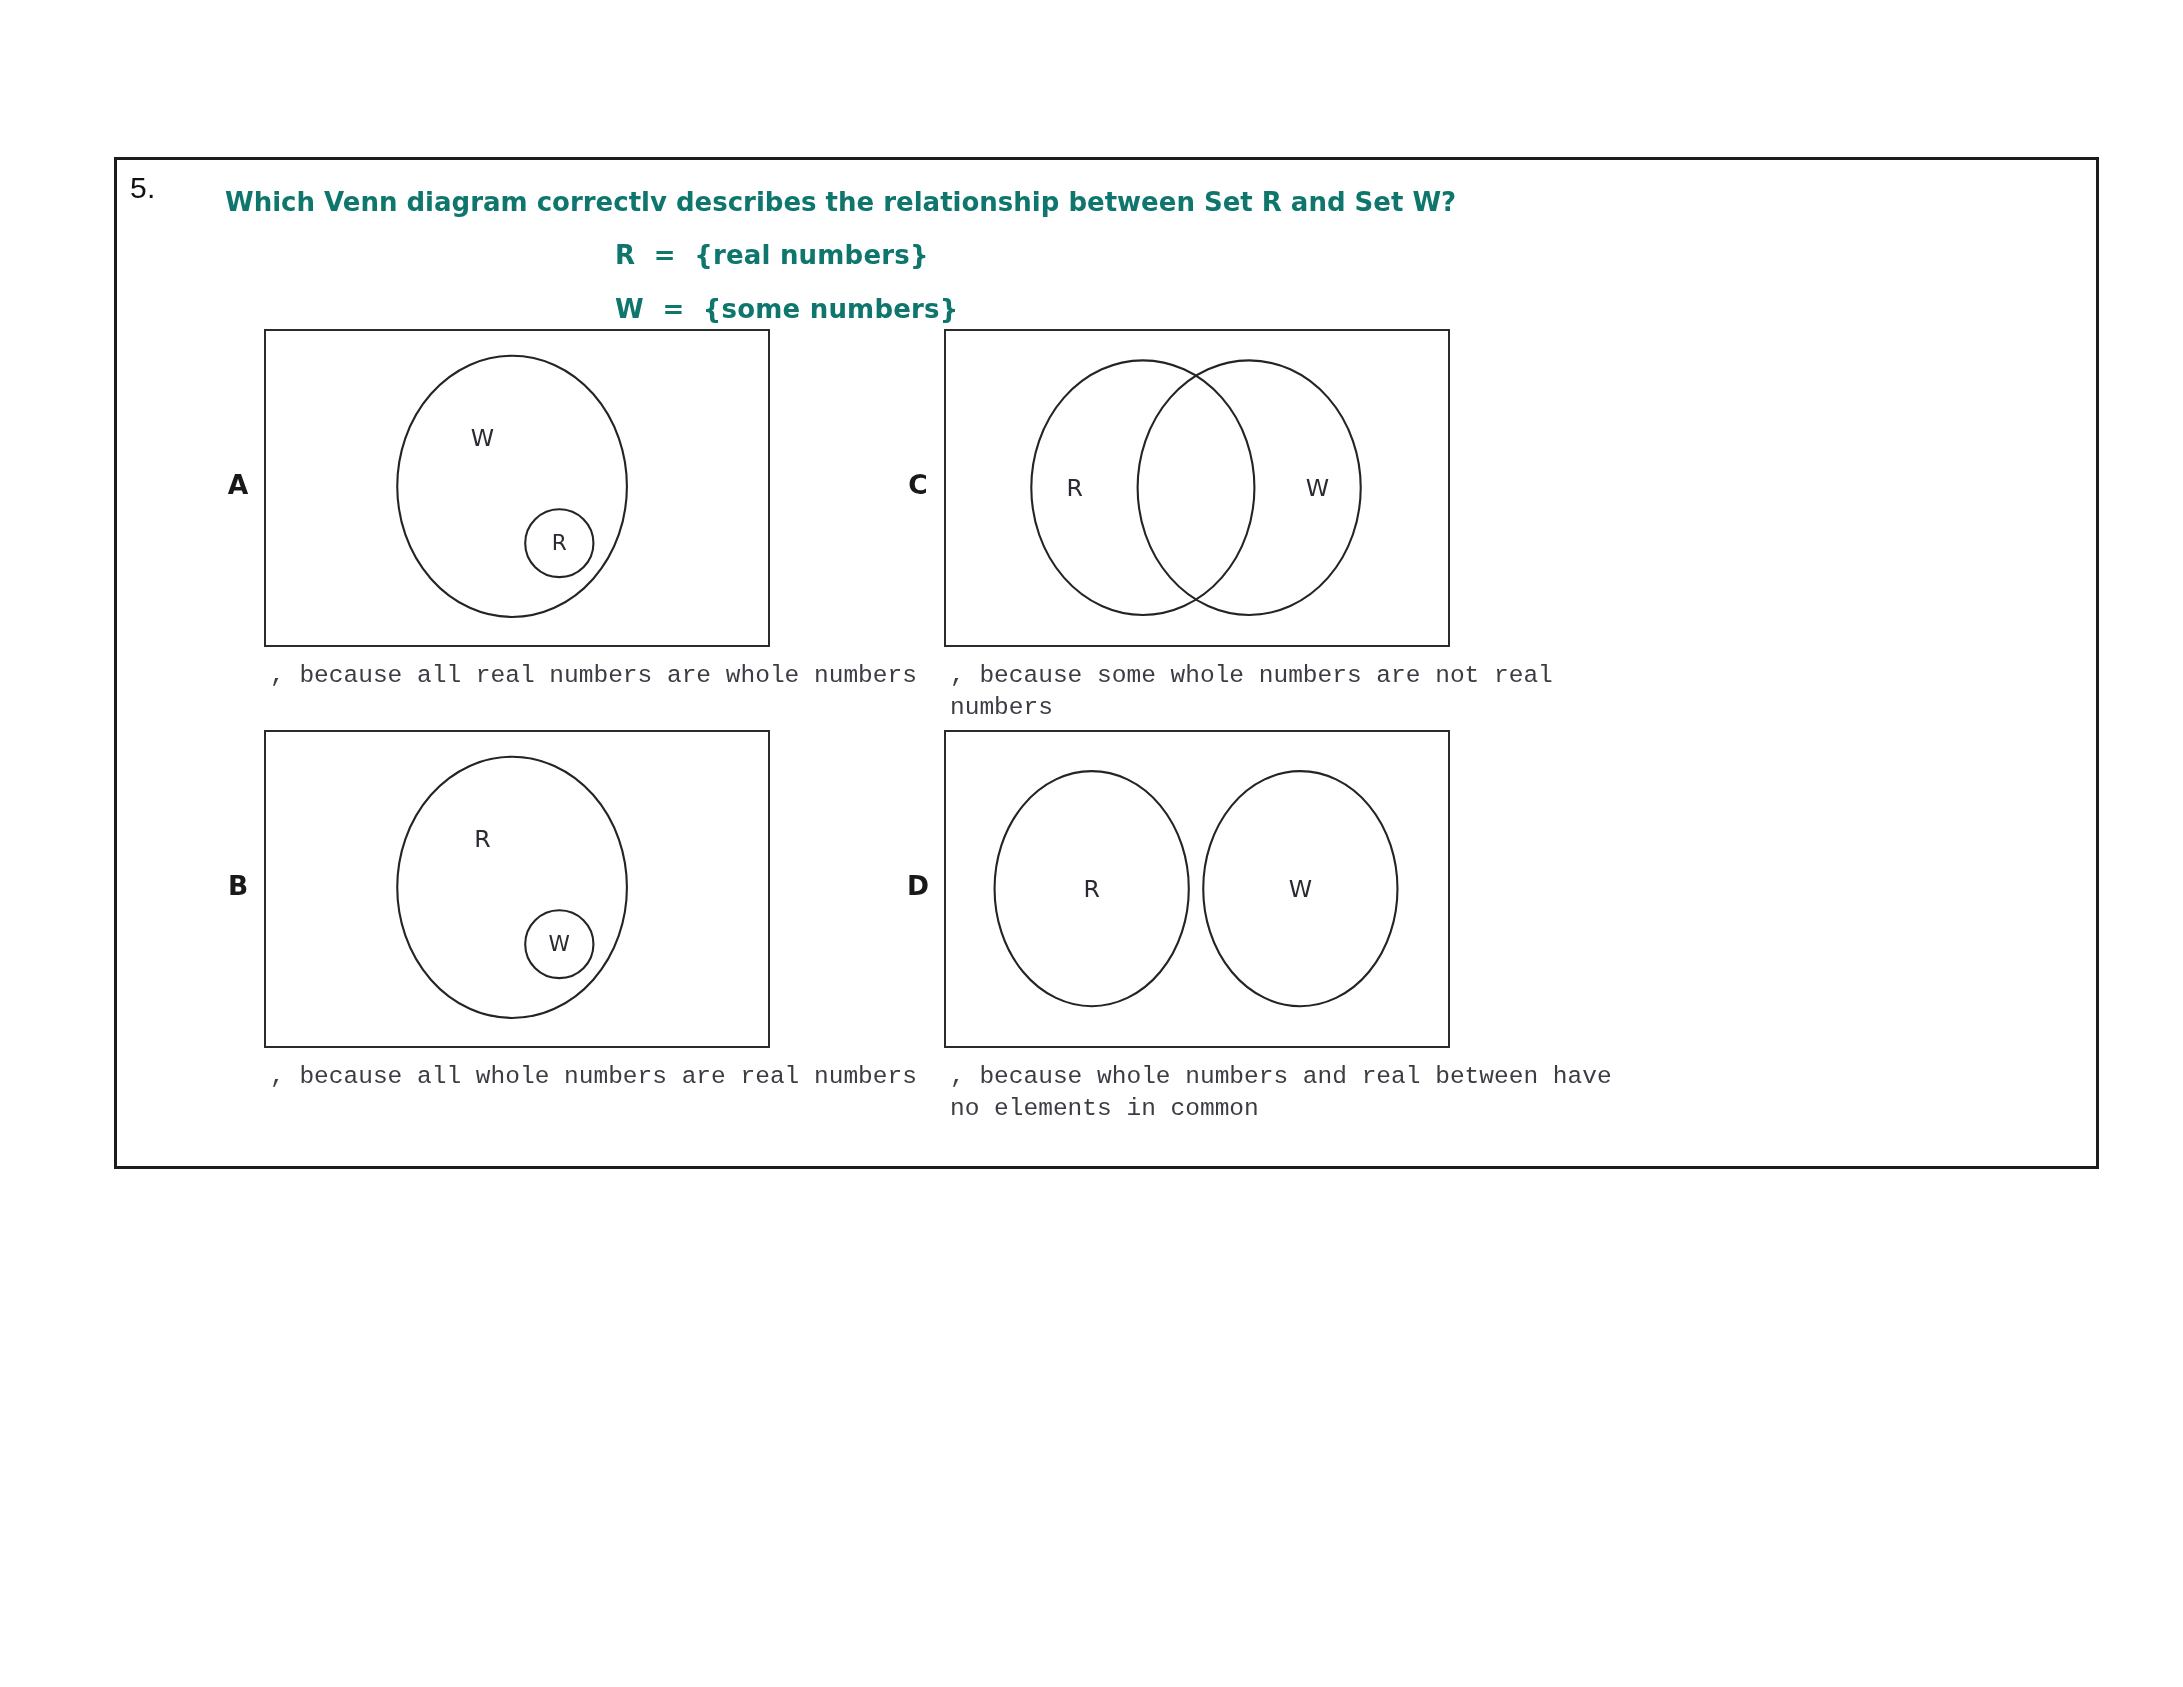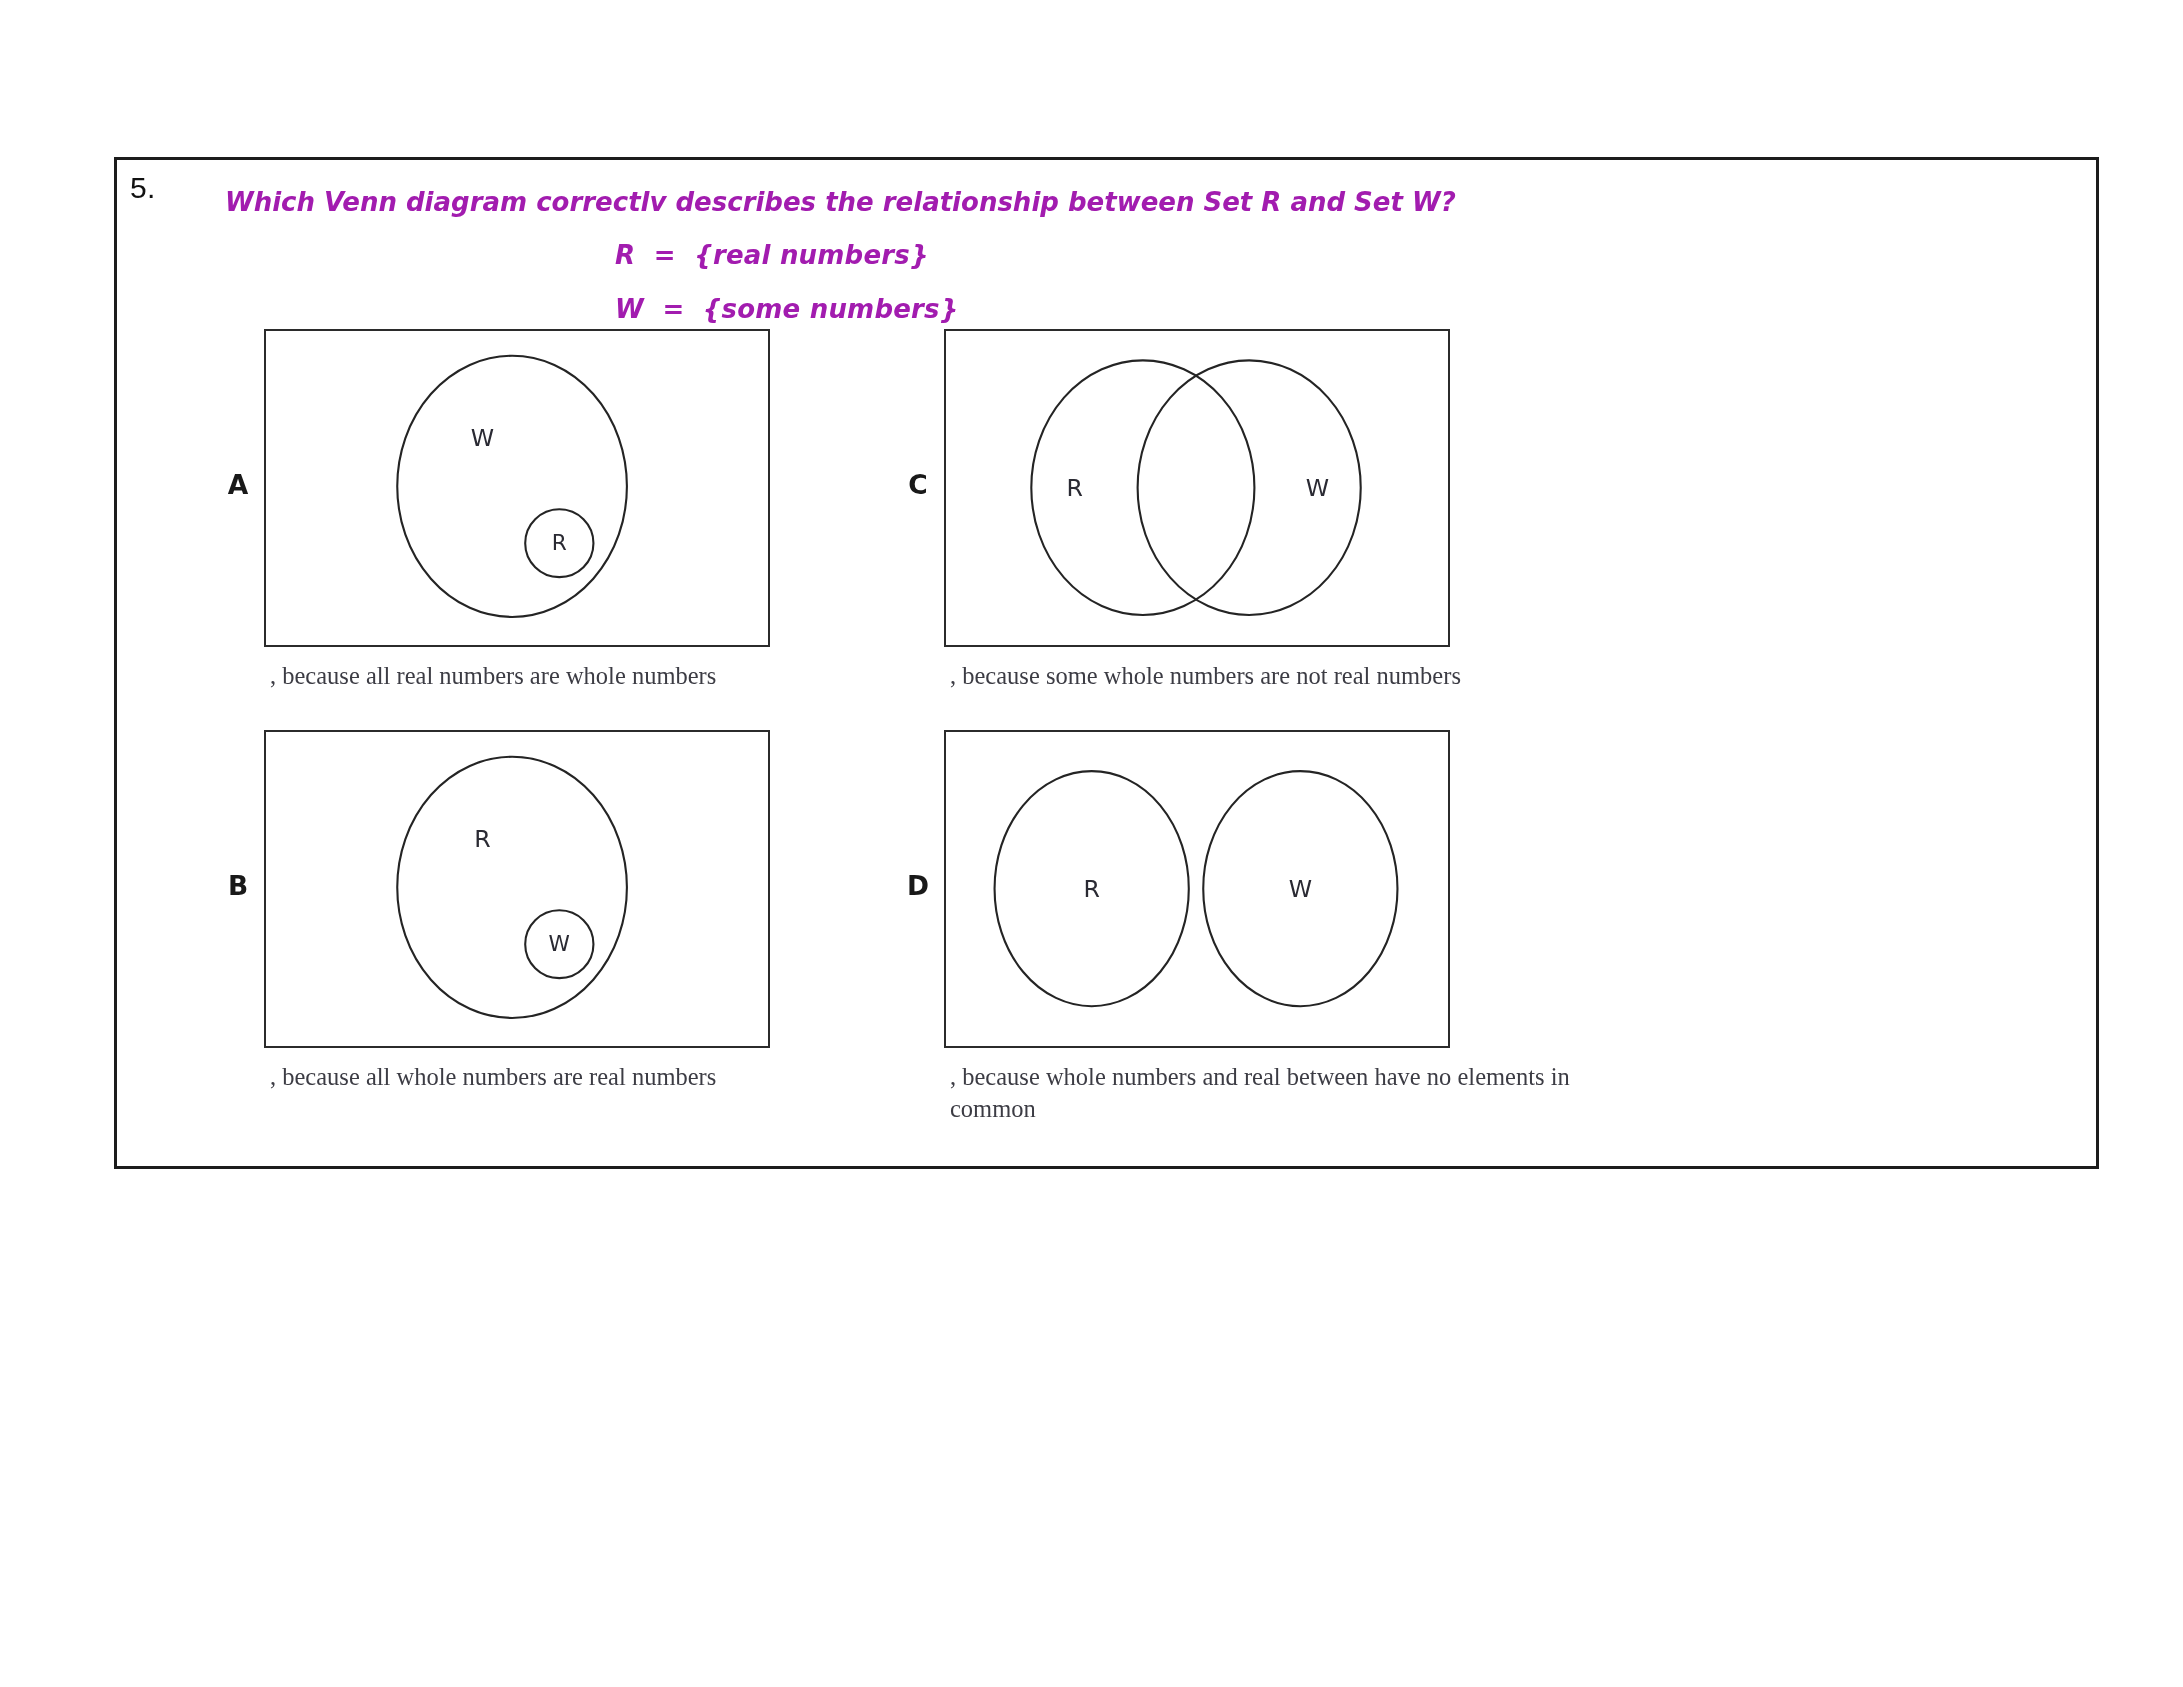--- a/index.html
+++ b/index.html
@@ -42,24 +42,23 @@
   #prompt-block {
     position: absolute;
     left: 225px;
     top: 185px;
     width: 1588px;
   }
   .prompt-line {
     font-family: "DejaVu Sans", sans-serif;
     font-weight: bold;
     font-size: 26px;
-    color: #a21caf;
+    color: #0f766e;
     line-height: 1.32;
     white-space: pre;
-    font-style: italic;
   }
   .prompt-line.indent-set {
     padding-left: 390px;
     letter-spacing: 0.2px;
     margin-top: 19px;
   }
 
   
   .option {
     position: absolute;
@@ -110,21 +109,21 @@
   }
   .venn-label.small {
     font-size: 33px;
   }
 
   .option-caption {
     position: absolute;
     left: 52px;
     top: 331px;
     width: 701px;
-    font-family: Liberation Serif, serif;
+    font-family: Liberation Mono, monospace;
     font-size: 24.5px;
     line-height: 1.30;
     color: #3c3c44;
   }
   #option-a .option-caption,
   #option-b .option-caption { width: 701px; }
   #option-c .option-caption,
   #option-d .option-caption { width: 662px; }
 </style>
 </head>

